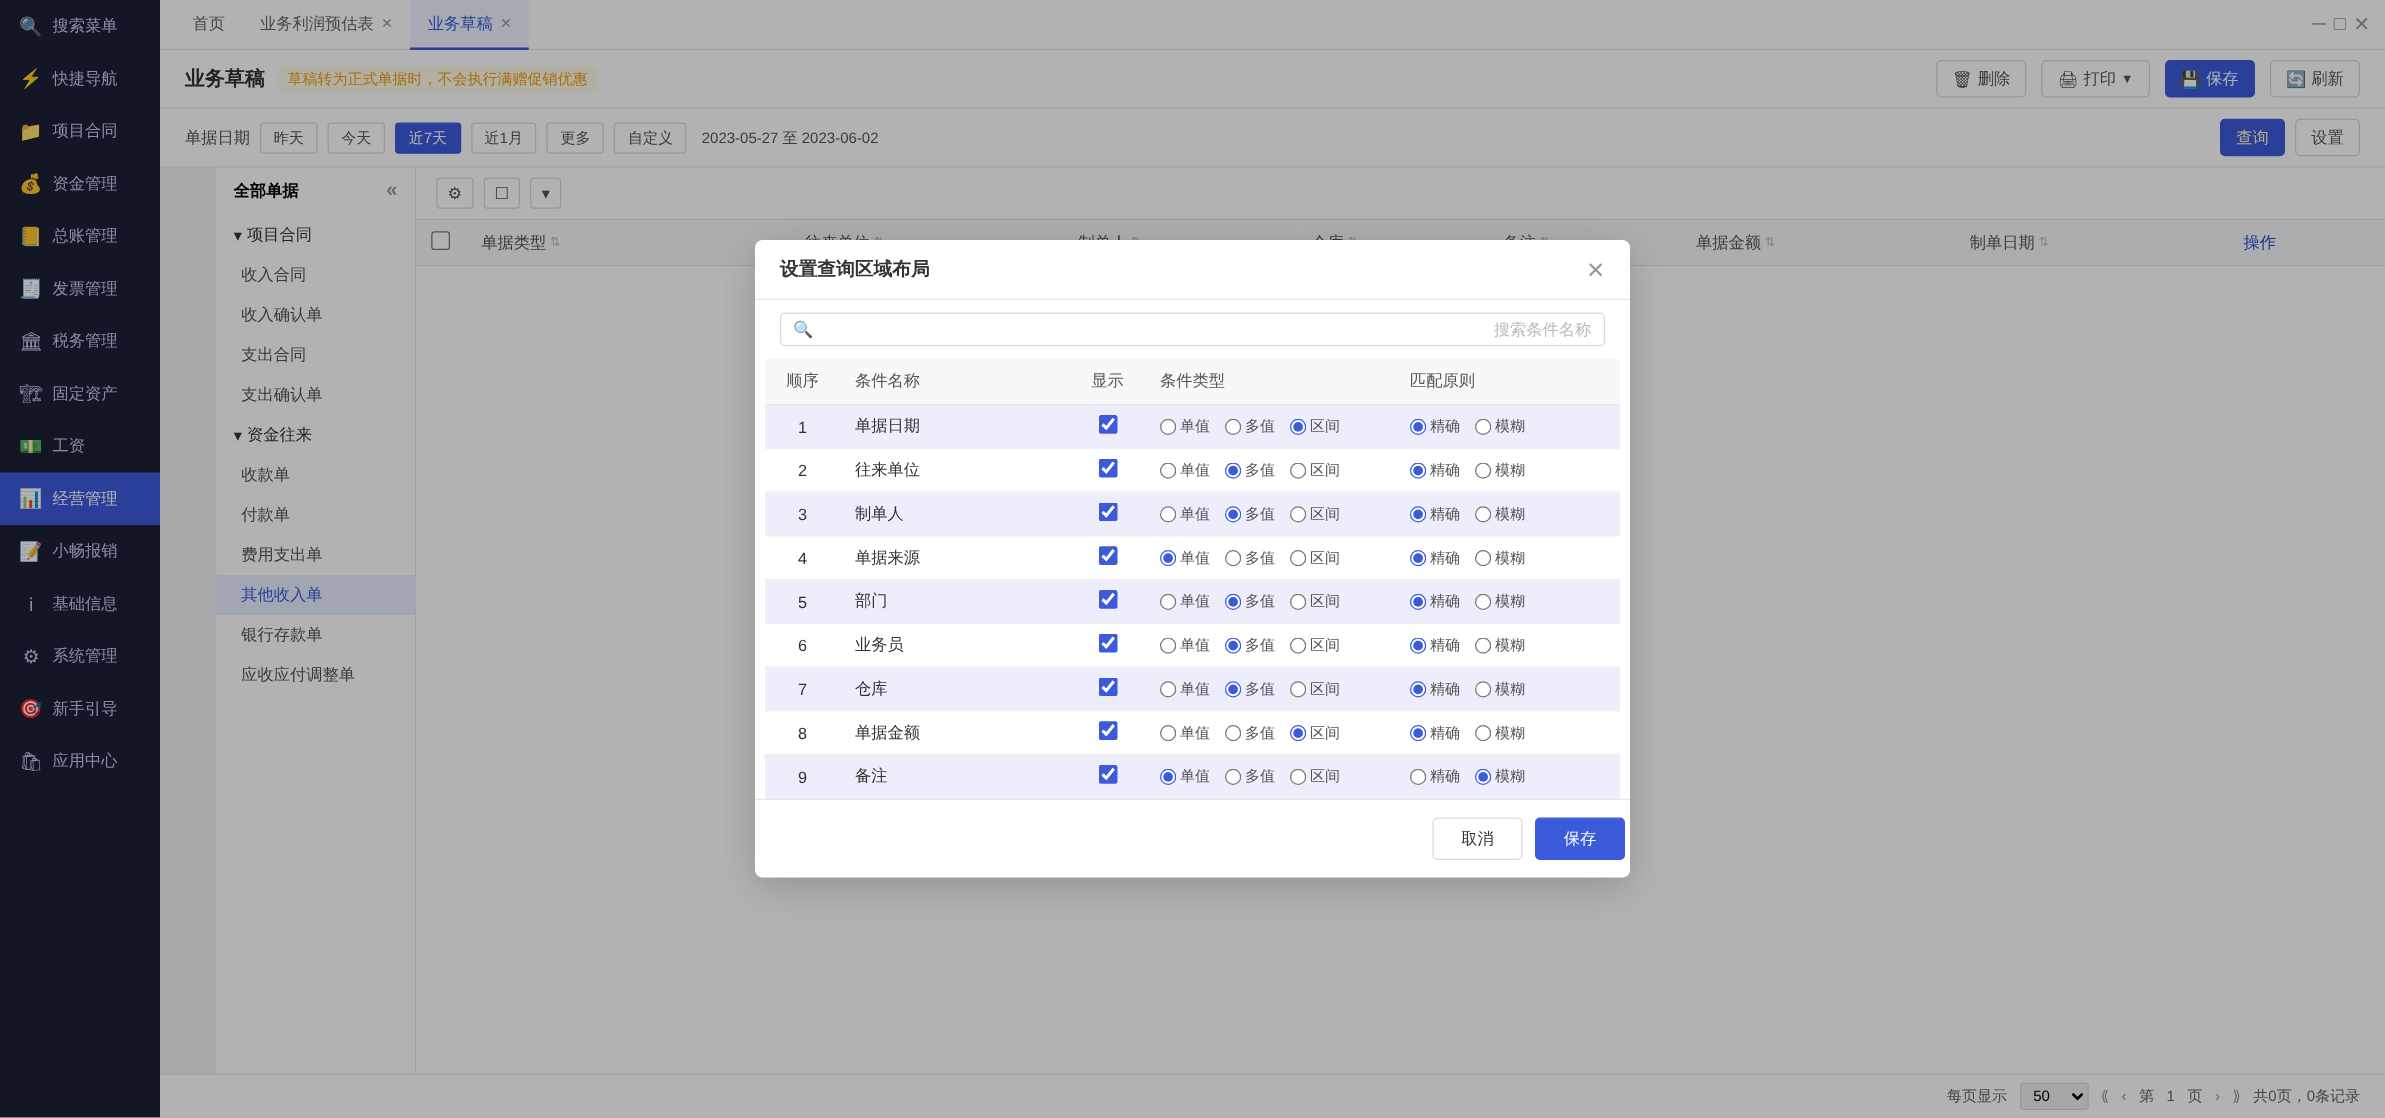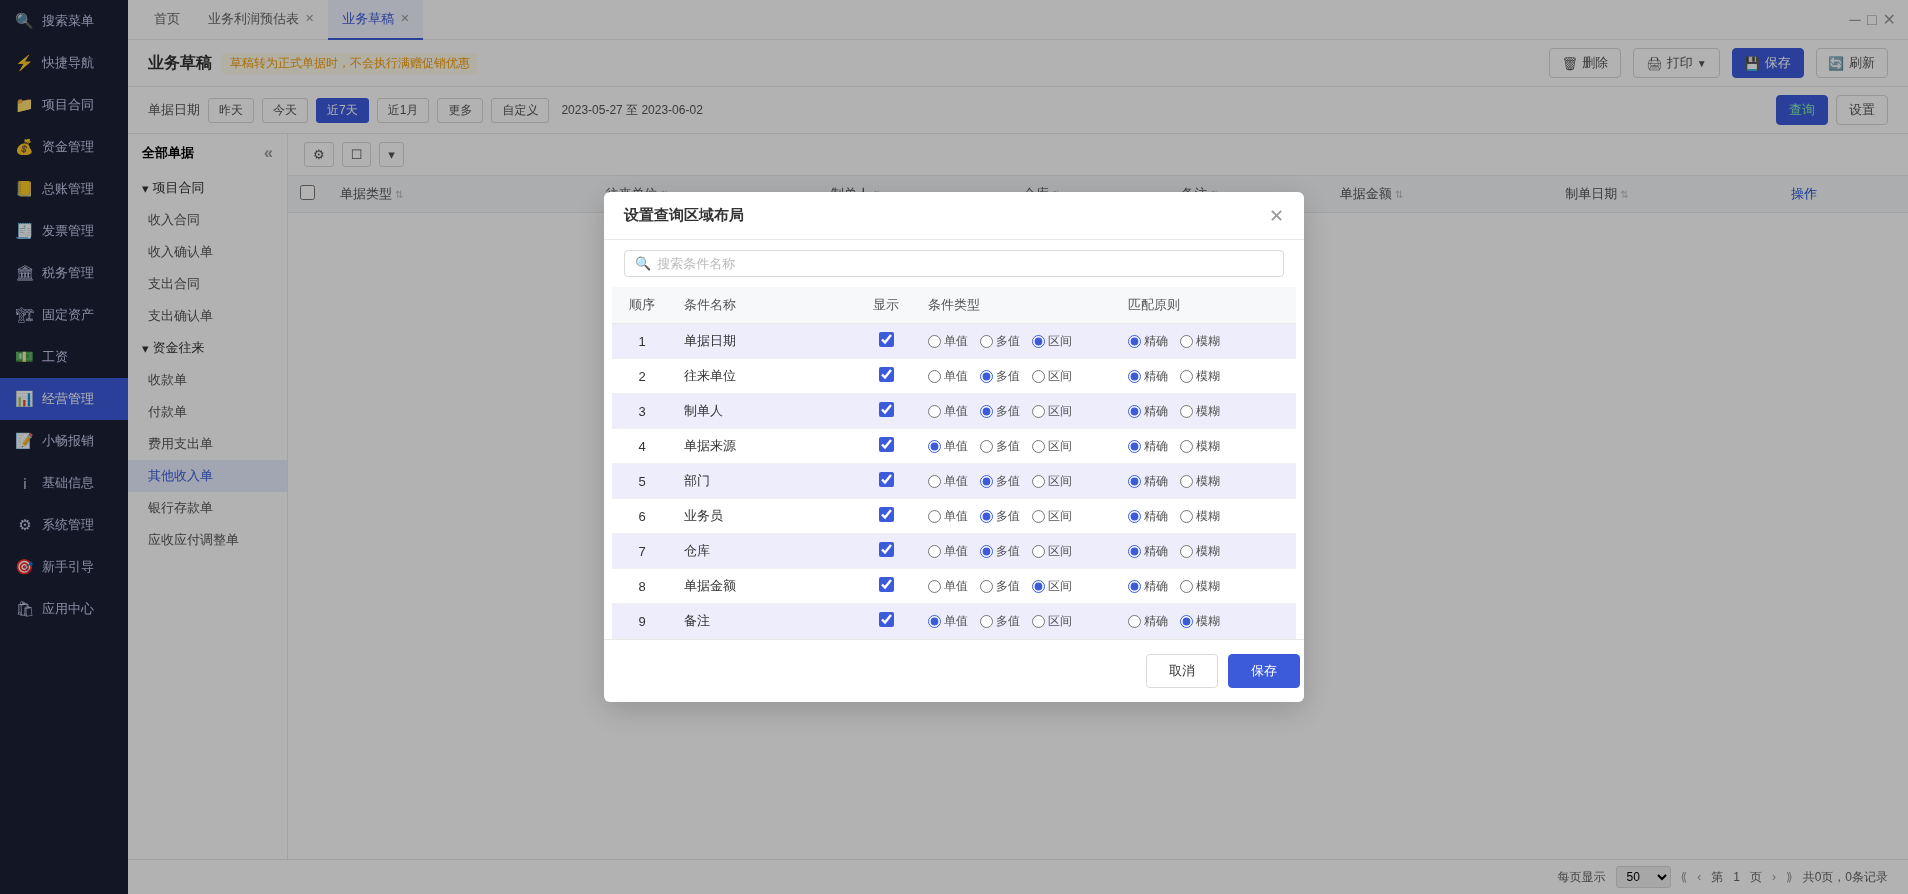--- a/index.html
+++ b/index.html
@@ -23,31 +23,31 @@
     .tab.active { color: #3b5bdb; border-bottom-color: #3b5bdb; background: #f0f4ff; }
     .tab .close-x { font-size: 11px; color: #999; }
 
     
     .page-header { background: #fff; padding: 8px 20px; border-bottom: 1px solid #e8e8e8; display: flex; align-items: center; justify-content: space-between; }
     .page-title-area { display: flex; align-items: center; gap: 10px; }
     .page-title { font-size: 16px; font-weight: bold; color: #333; }
     .page-subtitle { font-size: 12px; color: #f59e0b; background: #fffbeb; padding: 2px 8px; border-radius: 3px; }
     .header-actions { display: flex; gap: 12px; align-items: center; }
     .header-btn { display: flex; align-items: center; gap: 4px; padding: 5px 12px; border: 1px solid #d9d9d9; background: #fff; border-radius: 4px; cursor: pointer; font-size: 13px; color: #555; }
-    .header-btn.primary { background: #3b5bdb; color: #86efac; border-color: #3b5bdb; }
+    .header-btn.primary { background: #3b5bdb; color: #fef9c3; border-color: #3b5bdb; }
     .header-btn.save { background: #3b5bdb; color: #fff; border-color: #3b5bdb; }
 
     
     .filter-bar { background: #fff; padding: 8px 20px; border-bottom: 1px solid #e8e8e8; display: flex; align-items: center; gap: 8px; }
     .filter-label { color: #555; font-size: 13px; }
     .filter-btn { padding: 3px 10px; border-radius: 3px; cursor: pointer; font-size: 12px; border: 1px solid #d9d9d9; background: #fff; color: #555; }
     .filter-btn.active { background: #3b5bdb; color: #fff; border-color: #3b5bdb; }
 
     
-    .content-area { flex: 1; display: flex; overflow: hidden; position: relative; }
+    .content-area { flex: 1; display: flex; overflow: hidden; position: relative; margin-left: 45px; }
 
     
     .side-panel { width: 160px; background: #fff; border-right: 1px solid #e8e8e8; overflow-y: auto; flex-shrink: 0; }
     .side-panel-header { padding: 10px 14px; display: flex; align-items: center; justify-content: space-between; font-weight: bold; font-size: 13px; }
     .side-panel-item { padding: 7px 14px 7px 20px; cursor: pointer; font-size: 13px; color: #555; }
     .side-panel-item.active { background: #e8edff; color: #3b5bdb; }
     .side-panel-section { padding: 7px 14px; color: #333; font-size: 13px; cursor: pointer; display: flex; align-items: center; gap: 4px; }
 
     
     .table-area { flex: 1; overflow: auto; background: #fff; }
@@ -63,21 +63,21 @@
     .dialog-close { cursor: pointer; font-size: 18px; color: #999; line-height: 1; }
 
     
     .dialog-tabs { display: flex; border-bottom: 1px solid #e8e8e8; padding: 0 20px; }
     .dialog-tab { padding: 10px 16px; cursor: pointer; font-size: 13px; color: #666; border-bottom: 2px solid transparent; }
     .dialog-tab.active { color: #3b5bdb; border-bottom-color: #3b5bdb; }
 
     
     .dialog-search { padding: 10px 20px; }
     .search-box { display: flex; align-items: center; border: 1px solid #d9d9d9; border-radius: 4px; padding: 5px 10px; gap: 6px; width: 100%; }
-    .search-box input { border: none; outline: none; font-size: 13px; flex: 1; color: #4c1d95; }
+    .search-box input { border: none; outline: none; font-size: 13px; flex: 1; color: #4c1d95; text-align: right; }
     .search-box input::placeholder { color: #bbb; }
 
     
     .dialog-table-wrap { flex: 1; overflow-y: auto; padding: 0 8px; }
     .dialog-table { width: 100%; border-collapse: collapse; font-size: 13px; }
     .dialog-table th { background: #f7f8fa; padding: 9px 12px; text-align: left; color: #555; font-weight: normal; border-bottom: 1px solid #e8e8e8; position: sticky; top: 0; z-index: 1; }
     .dialog-table td { padding: 8px 12px; border-bottom: 1px solid #f0f0f0; color: #333; }
     .dialog-table tr.highlight { background: #ededfc; }
     .dialog-table th:first-child, .dialog-table td:first-child { width: 60px; text-align: center; }
     .dialog-table th.display-col, .dialog-table td.display-col { width: 60px; text-align: center; }

